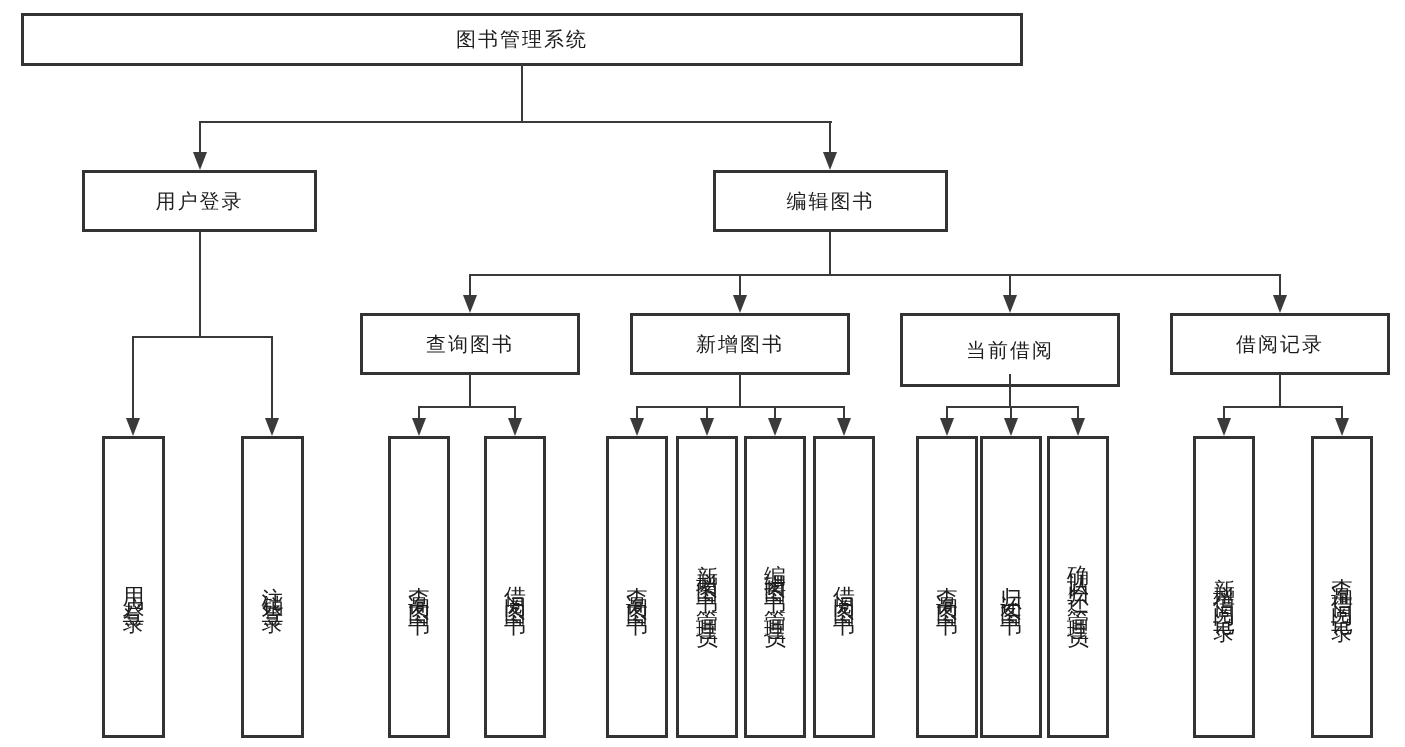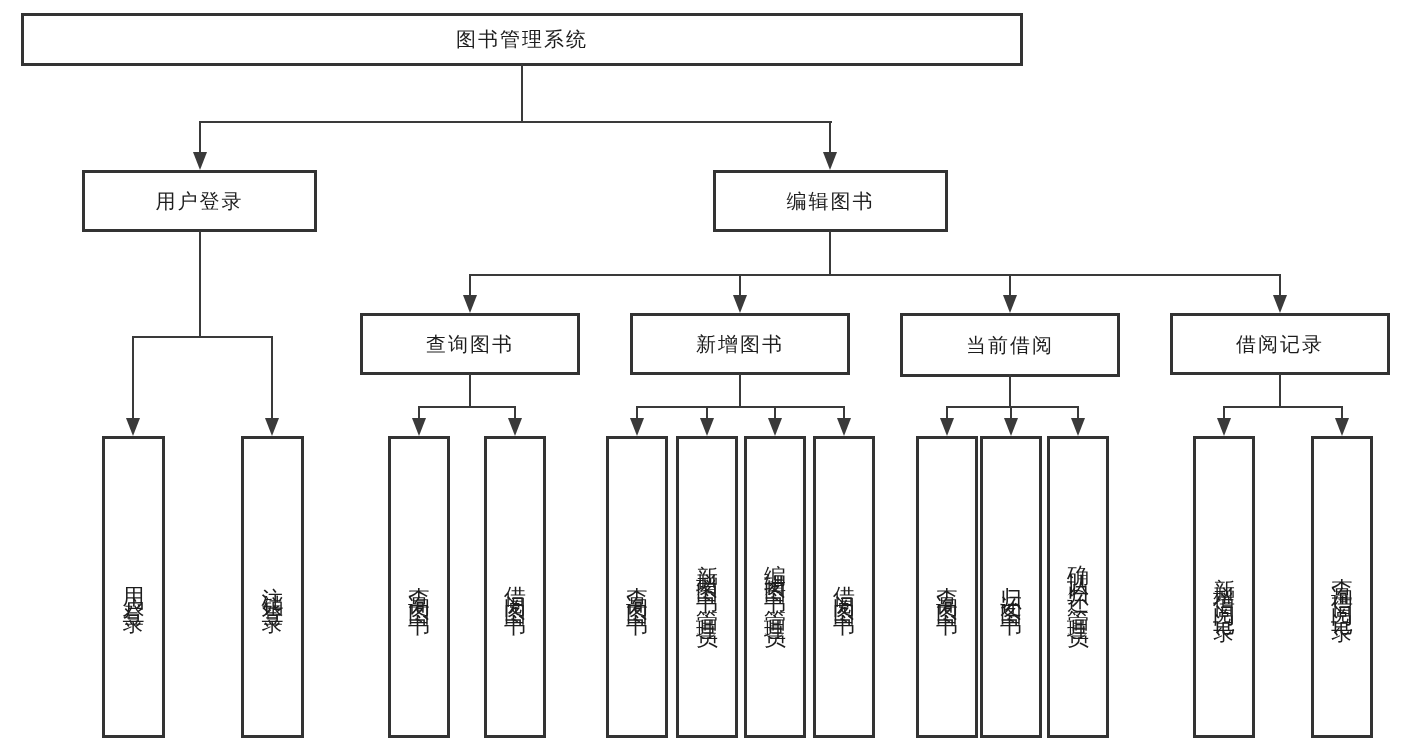--- a/index.html
+++ b/index.html
@@ -94,21 +94,21 @@
   <div class="arr" style="left:733px; top:295px;"></div>
   <div class="arr" style="left:1003px; top:295px;"></div>
   <div class="arr" style="left:1273px; top:295px;"></div>
 
   <div class="node" style="left:360px; top:313px; width:220px; height:62px;">
     <span class="h-label">查询图书</span>
   </div>
   <div class="node" style="left:630px; top:313px; width:220px; height:62px;">
     <span class="h-label">新增图书</span>
   </div>
-  <div class="node" style="left:900px; top:313px; width:220px; height:64px;">
+  <div class="node" style="left:900px; top:313px; width:220px; height:74px;">
     <span class="h-label">当前借阅</span>
   </div>
   <div class="node" style="left:1170px; top:313px; width:220px; height:62px;">
     <span class="h-label">借阅记录</span>
   </div>
 
   <div class="ln" style="left:469px; top:374px; width:2px; height:33px;"></div>
   <div class="ln" style="left:418px; top:406px; width:98px; height:2px;"></div>
   <div class="ln" style="left:418px; top:406px; width:2px; height:13px;"></div>
   <div class="ln" style="left:514px; top:406px; width:2px; height:13px;"></div>

